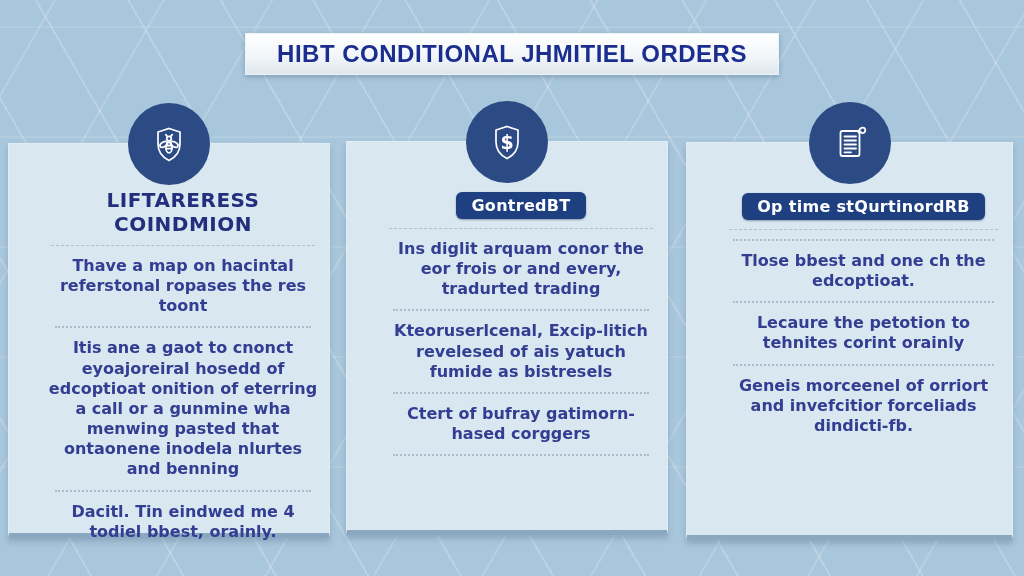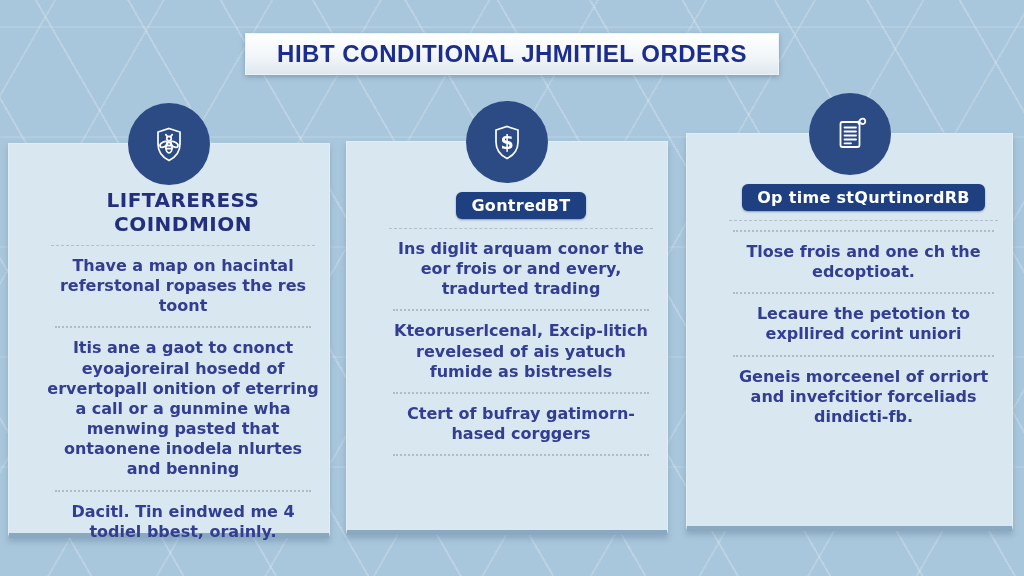--- a/index.html
+++ b/index.html
@@ -21,21 +21,21 @@
     display:flex;align-items:center;justify-content:center;
   }
   .title-banner span{
     font-family:"Liberation Sans",sans-serif;
     font-weight:700;font-size:24px;letter-spacing:.5px;color:#1b2d8e;
     white-space:nowrap;
   }
   .column{position:absolute;}
   .col1{left:8px;top:103px;width:322px;height:435px;}
   .col2{left:346px;top:101px;width:322px;height:434px;}
-  .col3{left:686px;top:93px;width:327px;height:438px;}
+  .col3{left:686px;top:102px;width:327px;height:438px;}
   .icon-wrap{
     position:absolute;top:0;left:50%;transform:translateX(-50%);
     width:82px;height:82px;border-radius:50%;
     background:#2c4b85;z-index:2;
     display:flex;align-items:center;justify-content:center;
   }
   .card{
     position:absolute;top:40px;left:0;right:0;bottom:0;
     background:#d9e7f0;
     border:1px solid #e2edf3;
@@ -84,21 +84,21 @@
         <ellipse cx="29.2" cy="24.4" rx="4.1" ry="2.3" transform="rotate(28 29.2 24.4)"></ellipse>
         <ellipse cx="24" cy="27.5" rx="3.1" ry="5.3"></ellipse>
         <path d="M21.4 25.6 H26.6 M21.3 28.6 H26.7"></path>
       </svg>
     </div>
     <div class="card pt1">
       <div class="header-text">LIFTARERESS COINDMION</div>
       <div class="divider-faint"></div>
       <p class="para">Thave a map on hacintal referstonal ropases the res toont</p>
       <div class="divider"></div>
-      <p class="para">Itis ane a gaot to cnonct eyoajoreiral hosedd of ervertopall onition of eterring a call or a gunmine wha menwing pasted that ontaonene inodela nlurtes and benning</p>
+      <p class="para">Itis ane a gaot to cnonct eyoajoreiral hosedd of edcoptioat onition of eterring a call or a gunmine wha menwing pasted that ontaonene inodela nlurtes and benning</p>
       <div class="divider"></div>
       <p class="para">Dacitl. Tin eindwed me 4 todiel bbest, orainly.</p>
     </div>
   </div>
 
   <div class="column col2">
     <div class="icon-wrap">
       <svg width="48" height="48" viewBox="0 0 48 48">
         <path d="M24 8.5 L35 12 V24 C35 33 29.5 37.8 24 40.5 C18.5 37.8 13 33 13 24 V12 Z" fill="none" stroke="#ffffff" stroke-width="1.7"></path>
         <text x="24" y="31" text-anchor="middle" fill="#ffffff" font-family="DejaVu Sans, sans-serif" font-size="19" font-weight="bold">$</text>
@@ -121,21 +121,21 @@
       <svg width="48" height="48" viewBox="0 0 48 48" fill="none" stroke="#ffffff" stroke-width="1.8" stroke-linecap="round">
         <rect x="14.5" y="12" width="19" height="25" rx="2"></rect>
         <path d="M18.5 17.5 H30 M18.5 21.5 H30 M18.5 25.5 H30 M18.5 29.5 H30 M18.5 33.3 H25"></path>
         <path d="M32.5 13.5 C33.5 7.5 40 7.2 39.2 12 C38.7 14.8 35.2 14.9 34.4 12.3"></path>
       </svg>
     </div>
     <div class="card pt2">
       <span class="header-button">Op time stQurtinordRB</span>
       <div class="divider-faint"></div>
       <div class="divider"></div>
-      <p class="para">Tlose frois and one ch the edcoptioat.</p>
+      <p class="para">Tlose bbest and one ch the edcoptioat.</p>
       <div class="divider"></div>
-      <p class="para">Lecaure the petotion to expllired corint uniori</p>
+      <p class="para">Lecaure the petotion to tehnites corint orainly</p>
       <div class="divider"></div>
       <p class="para">Geneis morceenel of orriort and invefcitior forceliads dindicti-fb.</p>
     </div>
   </div>
 
 </div>
 
 </body></html>

